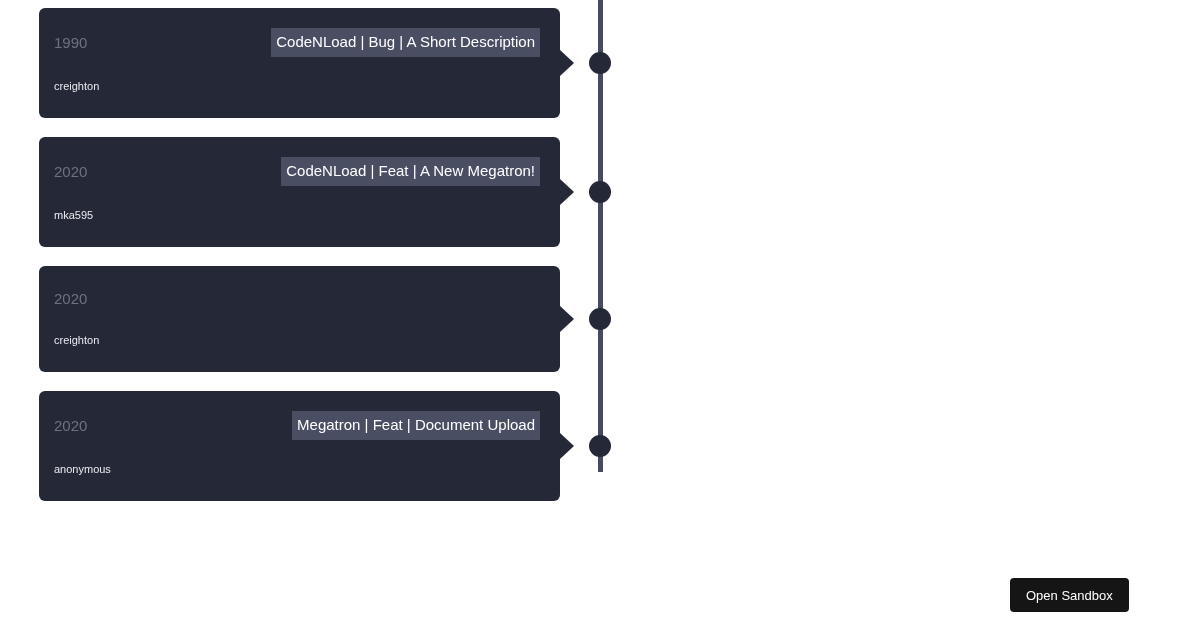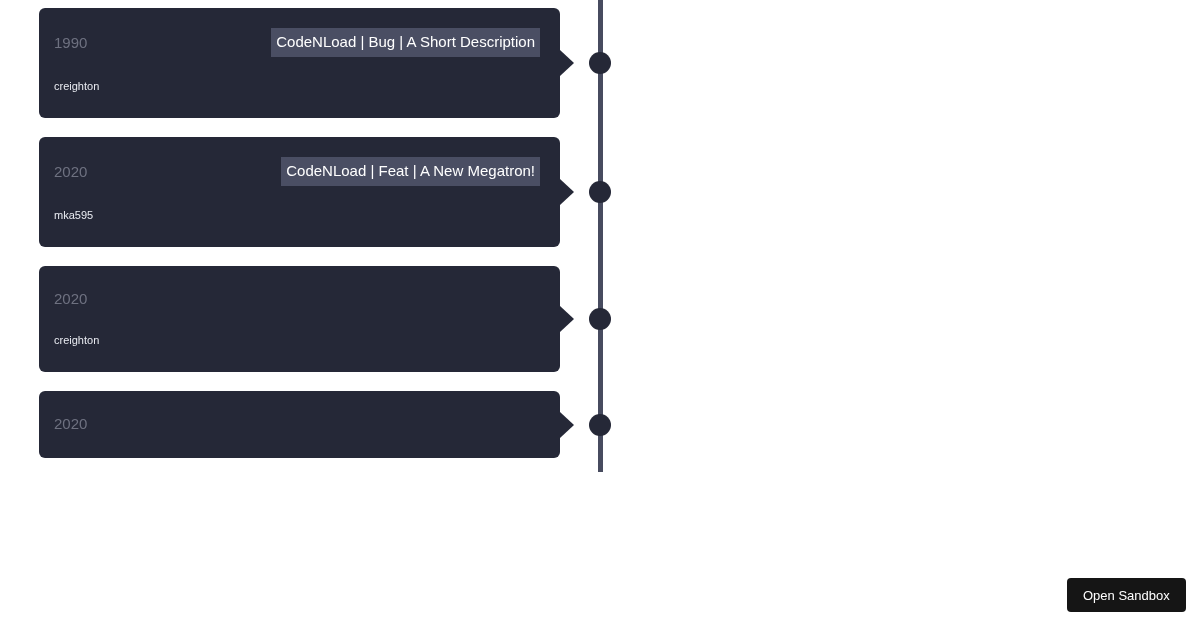--- a/index.html
+++ b/index.html
@@ -107,21 +107,21 @@
     color: #e9ebf1;
     font-size: 11px;
     line-height: 20px;
     margin-top: 19px;
     white-space: nowrap;
   }
 
   
   .sandbox-btn {
     position: absolute;
-    left: 1067px;
+    left: 1010px;
     top: 578px;
     height: 34px;
     padding: 0 16px;
     display: flex;
     align-items: center;
     justify-content: center;
     background: #151515;
     color: #ffffff;
     border: none;
     border-radius: 4px;
@@ -166,21 +166,23 @@
         <span class="card-year">2020</span>
       </div>
       <div class="card-author">creighton</div>
       <div class="arrow"></div>
       <div class="rail-dot"></div>
     </div>
 
     <div class="event-card">
       <div class="card-top">
         <span class="card-year">2020</span>
+        <span class="card-title">Megatron | Feat | Document Upload</span>
       </div>
+      <div class="card-author">anonymous</div>
       <div class="arrow"></div>
       <div class="rail-dot"></div>
     </div>
 
   </div>
 </div>
 
 <button class="sandbox-btn">Open Sandbox</button>
 
 </body></html>

